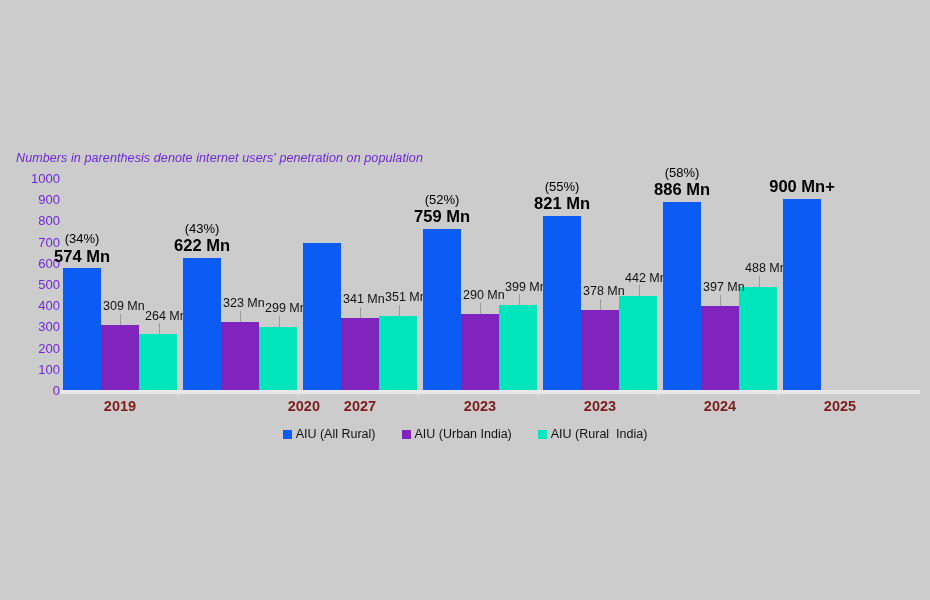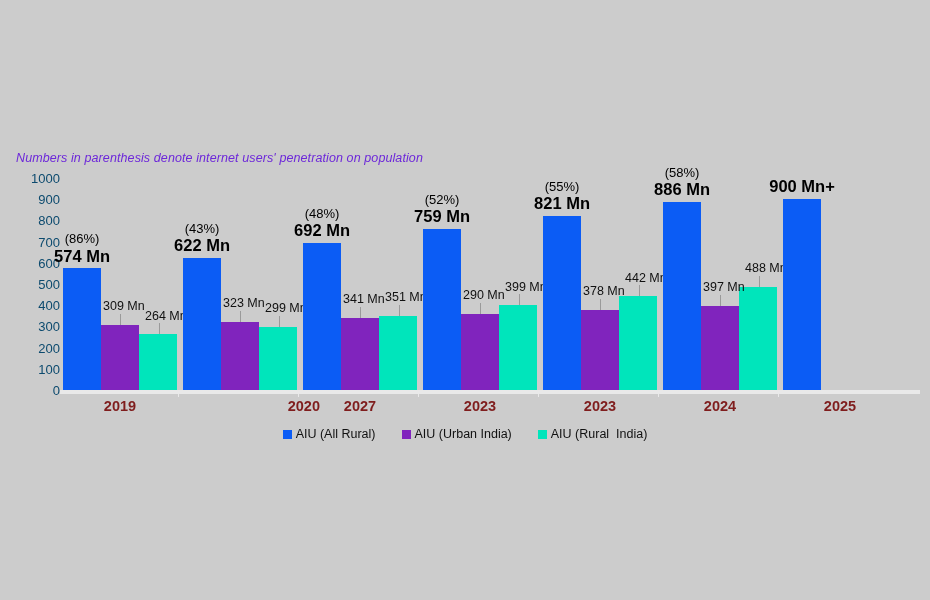--- a/index.html
+++ b/index.html
@@ -41,21 +41,21 @@
     position: absolute;
     left: 16px;
     top: 0;
     width: 44px;
     height: 212px;
   }
   .ytick {
     position: absolute;
     right: 0;
     font-size: 13px;
-    color: #0c4a6e;
+    color: #6d28d9;
     line-height: 1;
     transform: translateY(-50%);
     text-align: right;
     white-space: nowrap;
   }
 
   
   #plot {
     position: absolute;
     left: 63px;
@@ -195,21 +195,21 @@
     </div>
 
   <div id="plot">
       <div class="group" style="left: 0px; width: 120px;">
         <div class="bars">
           <div class="bar all" style="height: 121.688px;"></div>
           <div class="bar urban" style="height: 65.508px;"></div>
           <div class="bar rural" style="height: 55.968px;"></div>
         </div>
       </div>
-      <div class="headline" style="left: -41px; bottom: 124.688px;"><span class="pct">(86%)</span><span>574 Mn</span></div>
+      <div class="headline" style="left: -41px; bottom: 124.688px;"><span class="pct">(34%)</span><span>574 Mn</span></div>
       <div class="callout" style="left: 40px; bottom: 77.508px;">309 Mn</div>
       <div class="leader" style="left: 57px; bottom: 65.508px; height: 11px;"></div>
       <div class="callout" style="left: 82px; bottom: 67.968px;">264 Mn</div>
       <div class="leader" style="left: 96px; bottom: 55.968px; height: 11px;"></div>
       <div class="group" style="left: 120px; width: 120px;">
         <div class="bars">
           <div class="bar all" style="height: 131.864px;"></div>
           <div class="bar urban" style="height: 68.476px;"></div>
           <div class="bar rural" style="height: 63.388px;"></div>
         </div>
@@ -219,21 +219,20 @@
       <div class="leader" style="left: 177px; bottom: 68.476px; height: 11px;"></div>
       <div class="callout" style="left: 202px; bottom: 75.388px;">299 Mn</div>
       <div class="leader" style="left: 216px; bottom: 63.388px; height: 11px;"></div>
       <div class="group" style="left: 240px; width: 120px;">
         <div class="bars">
           <div class="bar all" style="height: 146.704px;"></div>
           <div class="bar urban" style="height: 72.292px;"></div>
           <div class="bar rural" style="height: 74.412px;"></div>
         </div>
       </div>
-      <div class="headline" style="left: 199px; bottom: 149.704px;"><span class="pct">(48%)</span><span>692 Mn</span></div>
       <div class="callout" style="left: 280px; bottom: 84.292px;">341 Mn</div>
       <div class="leader" style="left: 297px; bottom: 72.292px; height: 11px;"></div>
       <div class="callout" style="left: 322px; bottom: 86.412px;">351 Mn</div>
       <div class="leader" style="left: 336px; bottom: 74.412px; height: 11px;"></div>
       <div class="group" style="left: 360px; width: 120px;">
         <div class="bars">
           <div class="bar all" style="height: 160.908px;"></div>
           <div class="bar urban" style="height: 76.32px;"></div>
           <div class="bar rural" style="height: 84.588px;"></div>
         </div>

